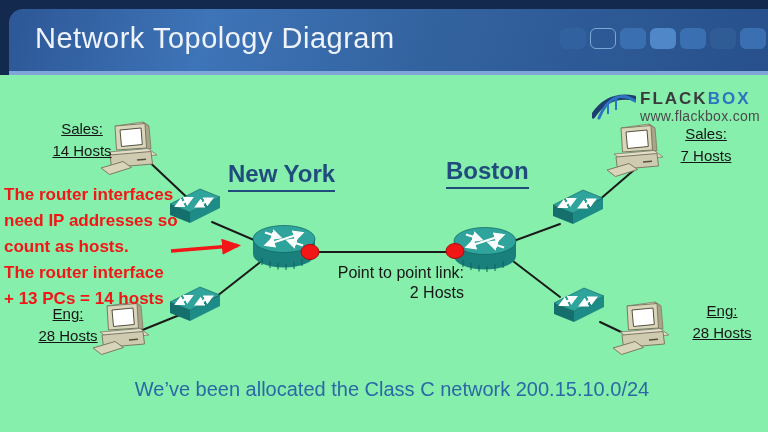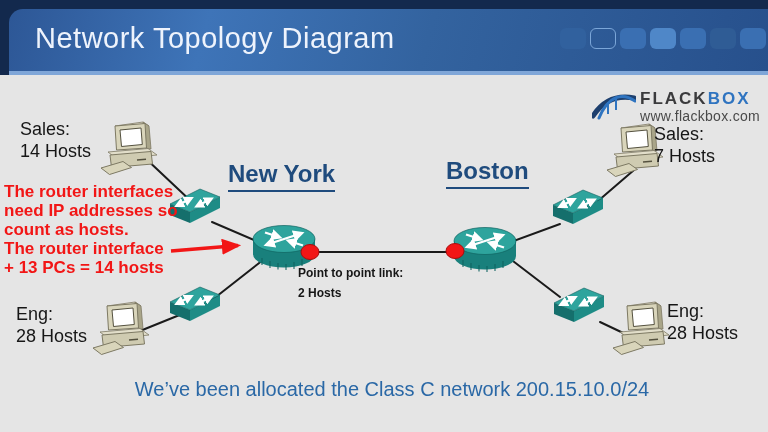--- a/index.html
+++ b/index.html
@@ -1,16 +1,16 @@
 <!DOCTYPE html>
 <html><head>
 <meta charset="utf-8">
 <style>
   html,body{margin:0;padding:0;background:#ffffff;}
-  .slide{position:relative;width:768px;height:432px;background:#e5e5e5;overflow:hidden;
+  .slide{position:relative;width:768px;height:432px;background:#86efac;overflow:hidden;
          font-family:"Liberation Sans",sans-serif;}
 
   
   .top-chrome{position:absolute;left:0;top:0;width:768px;height:75px;background:#13294d;}
   .banner{position:absolute;left:9px;top:9px;width:759px;height:62px;
           border-top-left-radius:14px;
           border-bottom:4px solid #7fa6d8;
           background:linear-gradient(105deg,#2d5796 0%,#3e74b8 26%,#33639f 55%,#27508c 100%);}
   .banner h1{margin:0;padding:13px 0 0 26px;font-size:29px;font-weight:400;
              letter-spacing:.5px;color:#eef3fc;}
@@ -19,31 +19,31 @@
 
   
   .logo{position:absolute;right:8px;top:90px;display:flex;align-items:flex-start;gap:4px;}
   .logo-text{display:flex;flex-direction:column;line-height:1;}
   .logo-name{font-size:17px;font-weight:700;letter-spacing:2px;color:#3b3b3d;}
   .logo-name .accent{color:#2f74c0;}
   .logo-url{font-size:14px;color:#4a4a4a;margin-top:2px;letter-spacing:.3px;}
 
   
   .lbl{position:absolute;white-space:pre-line;color:#161616;}
-  .lan-label{font-size:18px;line-height:22px;}
+  .lan-label{font-size:15px;line-height:22px;text-align:center;text-decoration:underline;}
   .lan-tl{left:20px;top:118px;width:124px;}
   .lan-bl{left:16px;top:303px;width:104px;}
   .lan-tr{left:654px;top:123px;width:104px;}
   .lan-br{left:667px;top:300px;width:110px;}
   .city-label{font-size:24px;font-weight:700;color:#1f4b7d;}
   .city-label span{display:inline-block;border-bottom:2px solid #1f4b7d;padding-bottom:2px;}
   .city-ny{left:228px;top:160px;}
   .city-bos{left:446px;top:157px;}
-  .p2p-label{left:298px;top:263px;width:166px;font-size:12px;line-height:20px;text-align:left;font-weight:bold;}
-  .red-note{left:4px;top:182px;width:182px;font-size:17px;line-height:19px;
+  .p2p-label{left:298px;top:263px;width:166px;font-size:16px;line-height:20px;text-align:right;}
+  .red-note{left:4px;top:182px;width:182px;font-size:17px;line-height:26px;
             font-weight:600;color:#f21616;}
   .footer-text{left:8px;top:378px;width:768px;text-align:center;font-size:20px;color:#2a68a6;}
 
   svg.diagram{position:absolute;left:0;top:0;}
 </style>
 </head>
 <body>
 
 <div class="slide">
 

